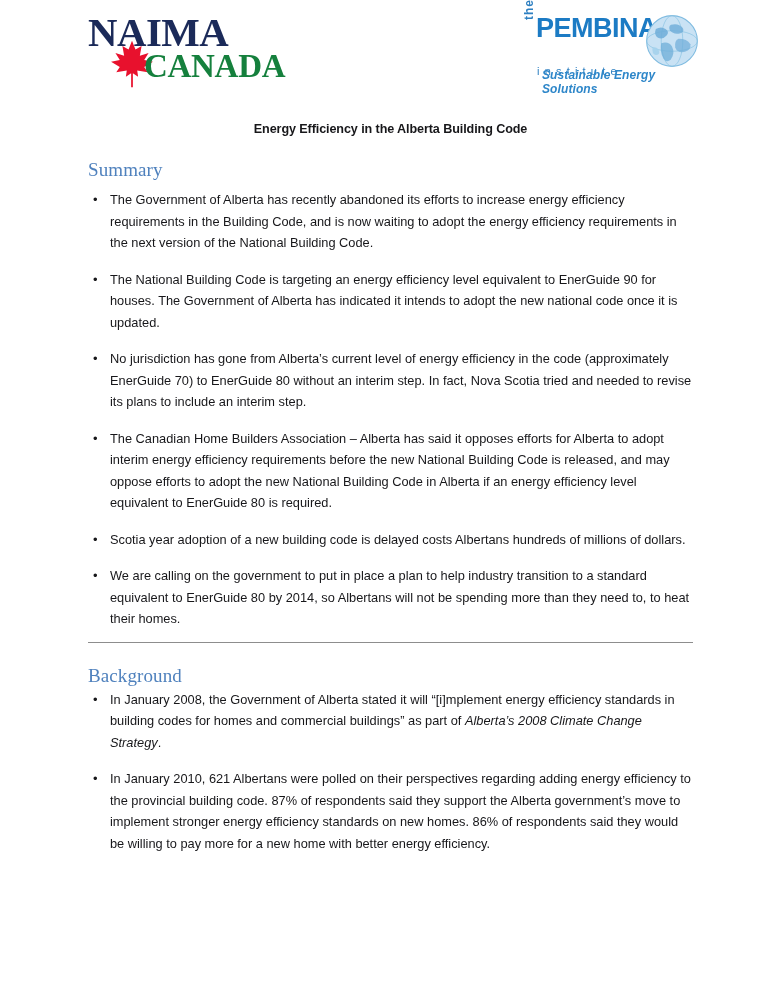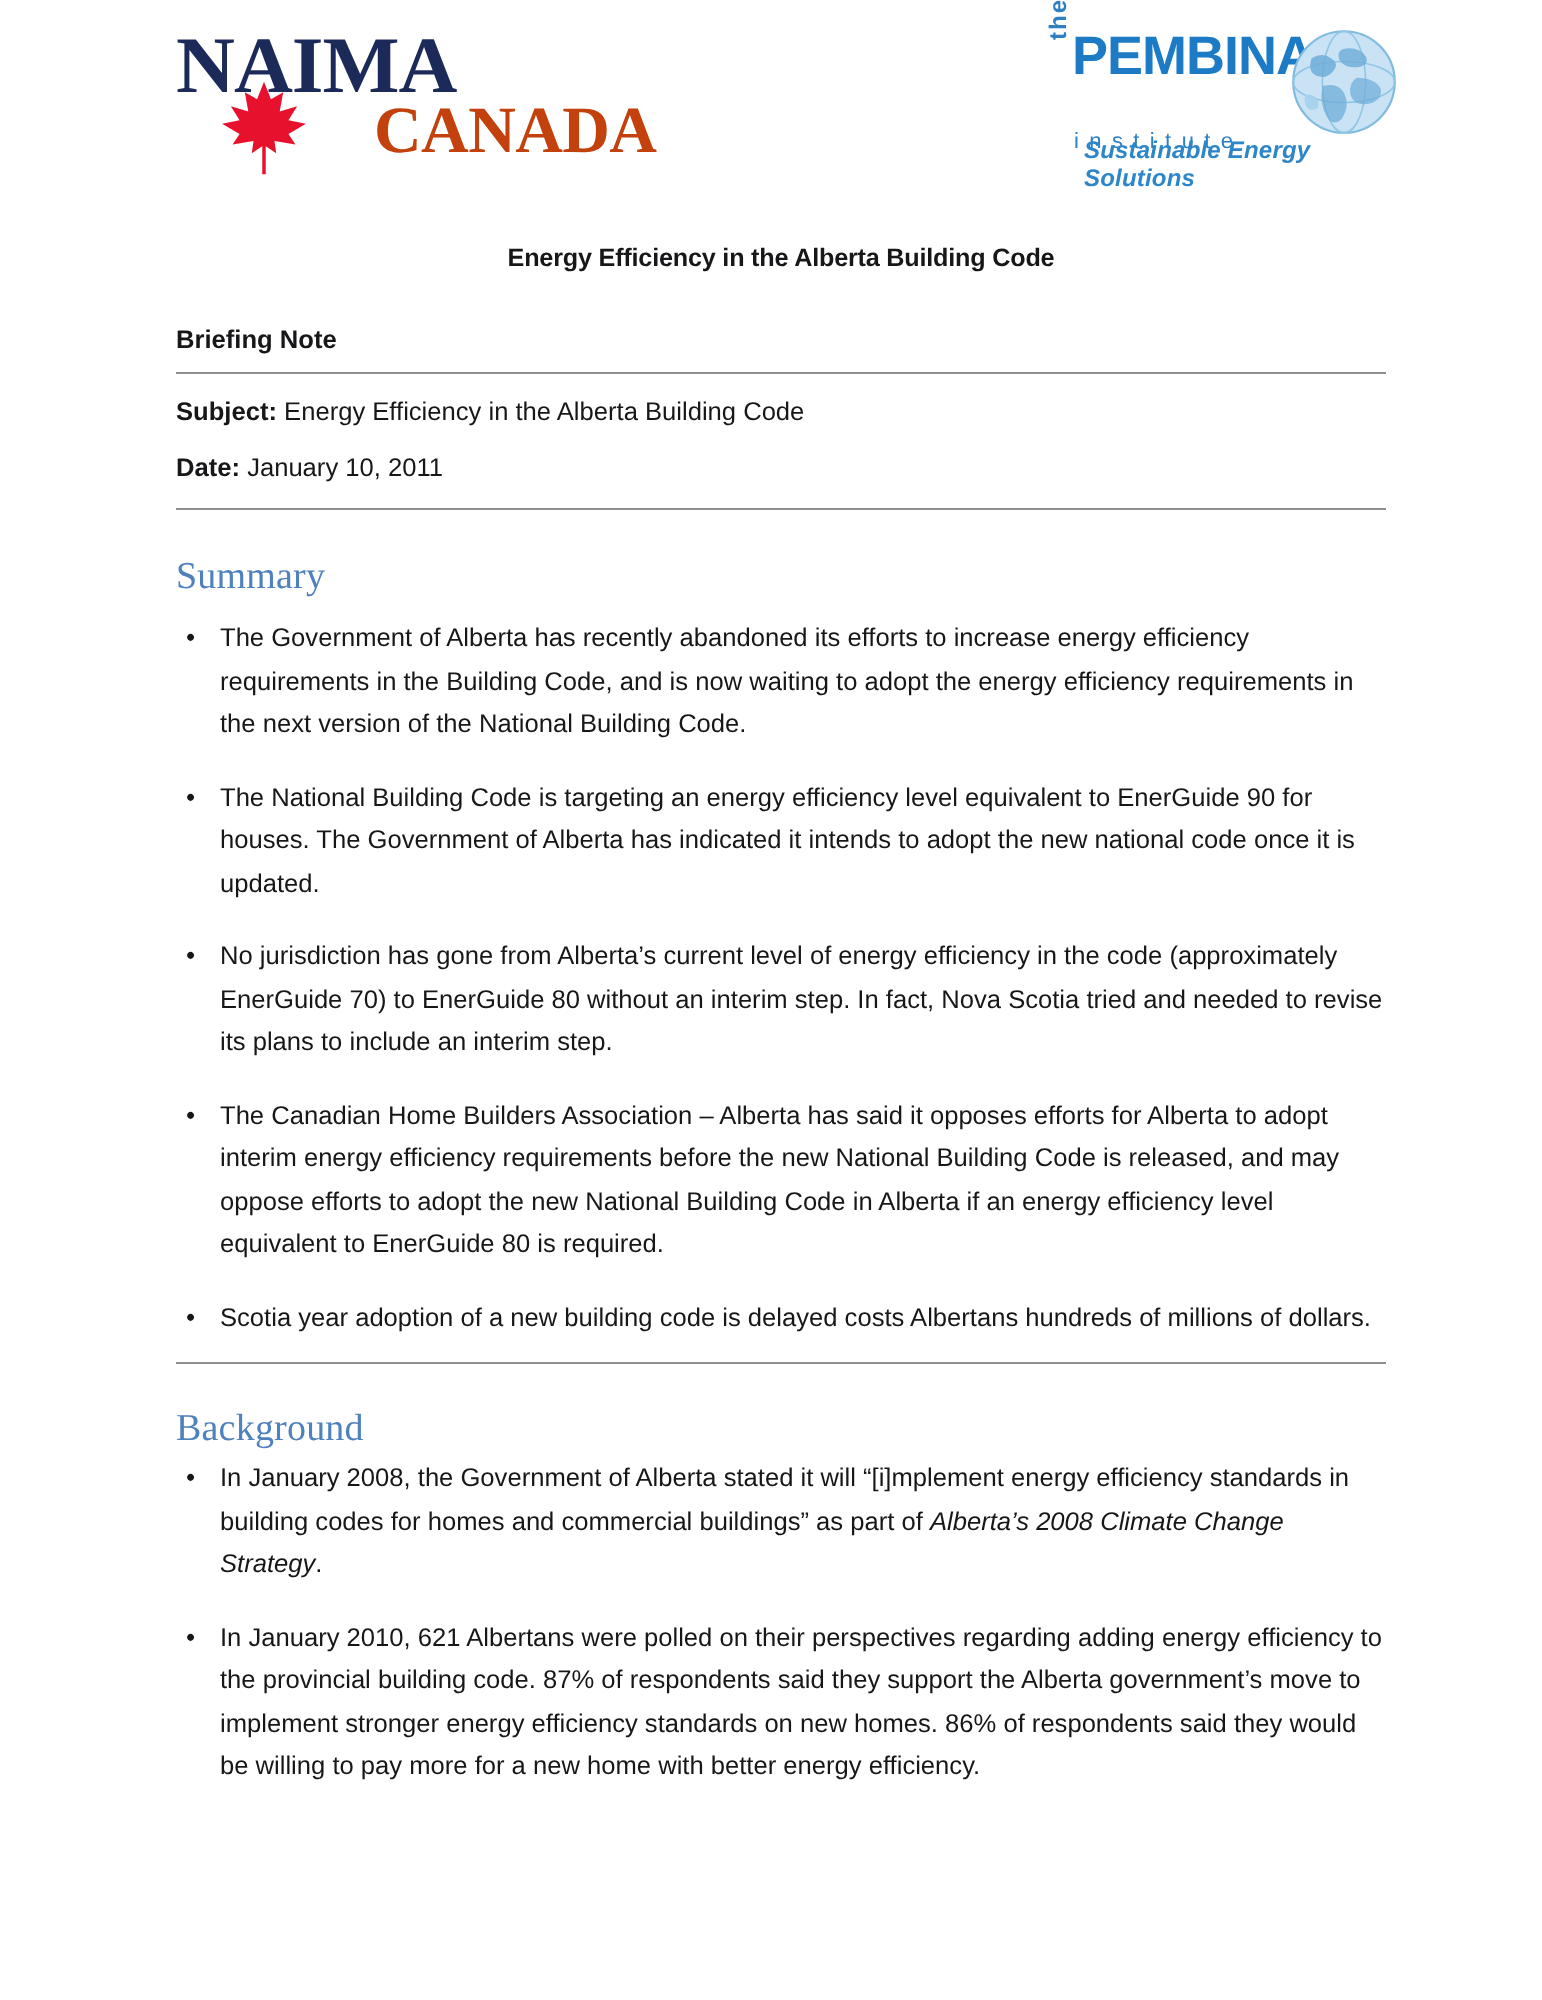--- a/index.html
+++ b/index.html
@@ -58,22 +58,21 @@
   }
   .naima-canada-word {
     position: absolute;
     left: 56px;
     top: 0;
     font-family: "Liberation Serif", serif;
     font-weight: bold;
     font-size: 33px;
     line-height: 33px;
     letter-spacing: -0.3px;
-    color: #c2410c;
-    margin-left: 43px;
+    color: #15803d;
   }
   .maple-leaf {
     position: absolute;
     left: 20px;
     top: -10px;
     width: 48px;
     height: 48px;
   }
 
   
@@ -256,48 +255,30 @@
         </svg>
       </div>
       <div class="pembina-tagline">Sustainable Energy Solutions</div>
     </div>
   </div>
 
   <div class="doc">
 
     <div class="doc-title">Energy Efficiency in the Alberta Building Code</div>
 
-    <div class="meta-block">
-
-      <div class="meta-line first">
-        <span class="meta-label">Briefing Note</span>
-      </div>
-      <hr class="hr hr-briefing">
-
-      <div class="meta-line">
-        <span class="meta-label">Subject:</span>
-        <span class="meta-value">Energy Efficiency in the Alberta Building Code</span>
-      </div>
-
-      <div class="meta-line">
-        <span class="meta-label">Date:</span>
-        <span class="meta-value">January 10, 2011</span>
-      </div>
-
-      <hr class="hr hr-meta">
-    </div>
 
     <div>
       <div class="section-heading" style="color: rgb(79, 129, 189);">Summary</div>
       <ul class="bullets">
         <li>The Government of Alberta has recently abandoned its efforts to increase energy efficiency requirements in the Building Code, and is now waiting to adopt the energy efficiency requirements in the next version of the National Building Code.</li>
         <li>The National Building Code is targeting an energy efficiency level equivalent to EnerGuide 90 for houses. The Government of Alberta has indicated it intends to adopt the new national code once it is updated.</li>
         <li>No jurisdiction has gone from Alberta’s current level of energy efficiency in the code (approximately EnerGuide 70) to EnerGuide 80 without an interim step. In fact, Nova Scotia tried and needed to revise its plans to include an interim step.</li>
         <li>The Canadian Home Builders Association – Alberta has said it opposes efforts for Alberta to adopt interim energy efficiency requirements before the new National Building Code is released, and may oppose efforts to adopt the new National Building Code in Alberta if an energy efficiency level equivalent to EnerGuide 80 is required.</li>
         <li>Scotia year adoption of a new building code is delayed costs Albertans hundreds of millions of dollars.</li>
+        <li>We are calling on the government to put in place a plan to help industry transition to a standard equivalent to EnerGuide 80 by 2014, so Albertans will not be spending more than they need to, to heat their homes.</li>
       </ul>
       <hr class="hr hr-summary">
     </div>
 
     <div>
       <div class="section-heading background-heading" style="color: rgb(79, 129, 189);">Background</div>
       <ul class="bullets" id="bg-bullets">
           <li><span>In January 2008, the Government of Alberta stated it will “[i]mplement energy efficiency standards in building codes for homes and commercial buildings” as part of </span><em class="it">Alberta’s 2008 Climate Change Strategy</em><span>.</span></li>
           <li><span>In January 2010, 621 Albertans were polled on their perspectives regarding adding energy efficiency to the provincial building code. 87% of respondents said they support the Alberta government’s move to implement stronger energy efficiency standards on new homes. 86% of respondents said they would be willing to pay more for a new home with better energy efficiency.</span></li>
         </ul>

